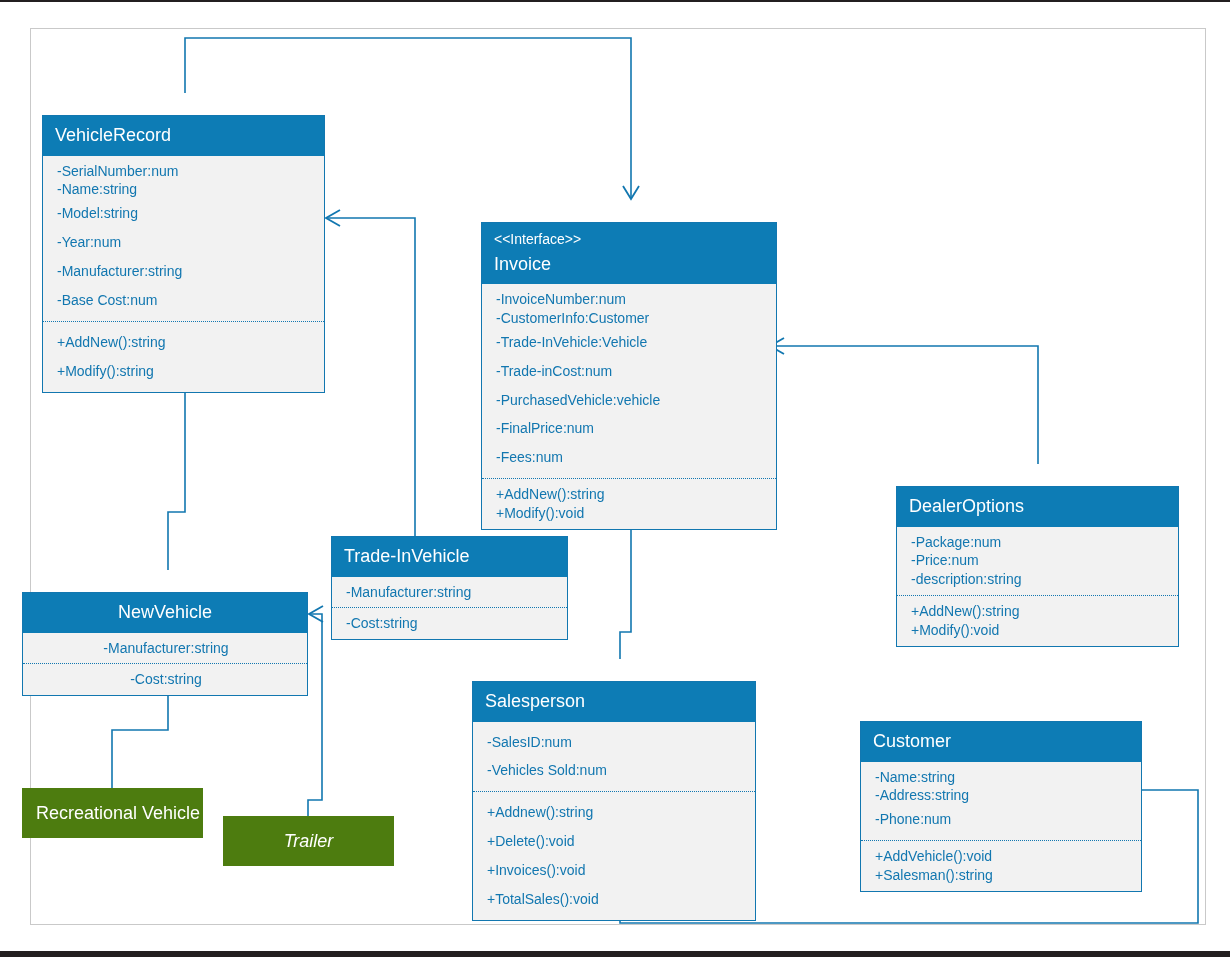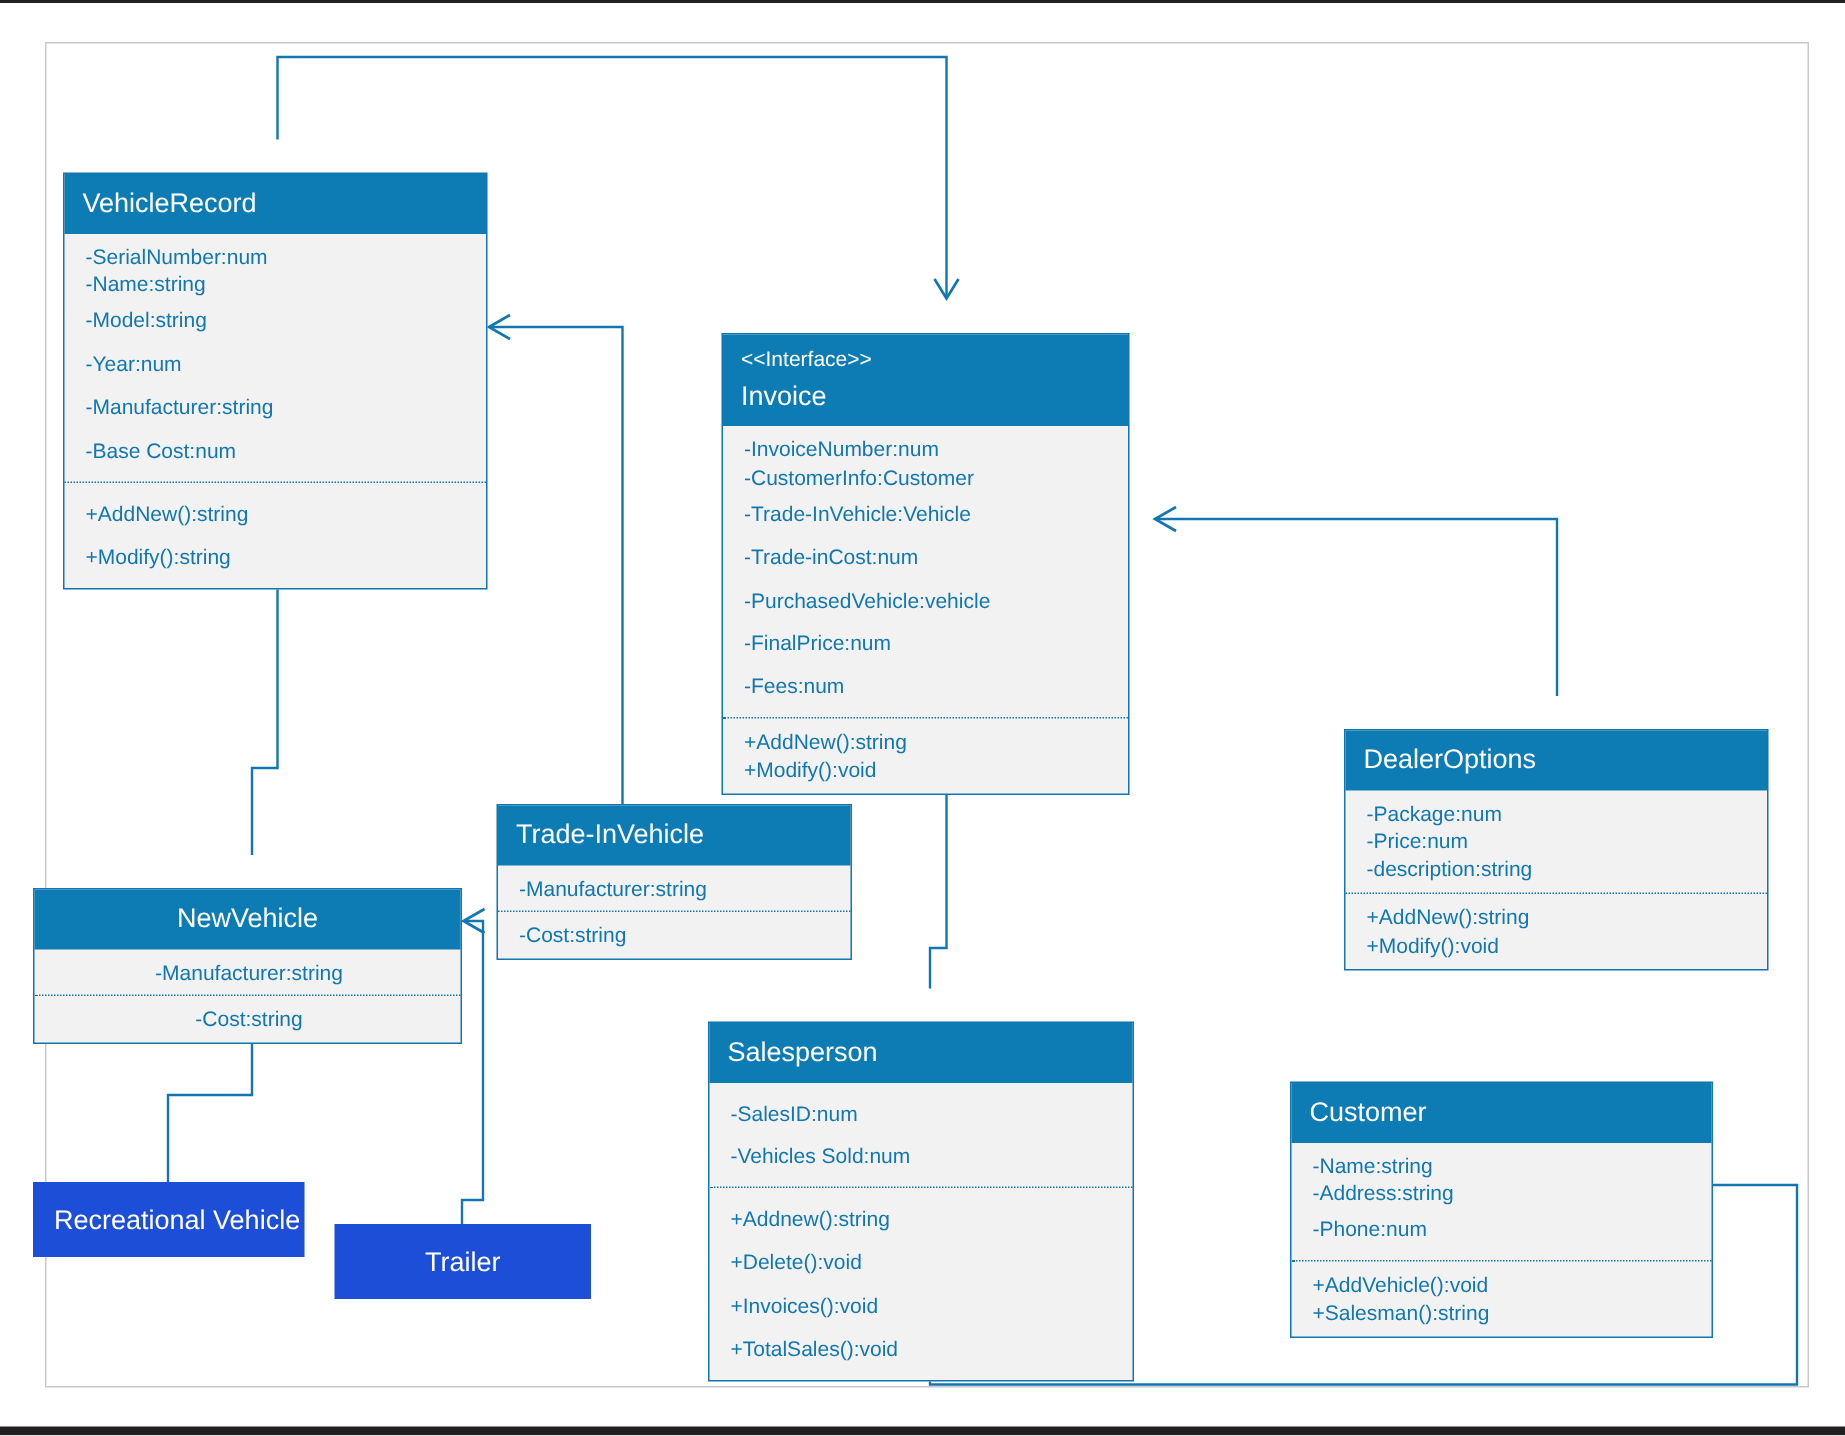--- a/index.html
+++ b/index.html
@@ -70,21 +70,21 @@
     padding: 2px 12px 2px 14px;
     white-space: nowrap;
     line-height: 1.35;
   }
   .uml-row.tight { padding-top: 0px; padding-bottom: 0px; }
   .uml-row.loose { padding-top: 5px; padding-bottom: 5px; }
 
   
   .uml-simple {
     position: absolute;
-    background: #1d4ed8;
+    background: #4d7c0f;
     color: #ffffff;
     display: flex;
     align-items: center;
     font-size: 18px;
   }
   .uml-simple .uml-simple-label { white-space: nowrap; }
 
   
   .conn-layer {
     position: absolute; left: 0; top: 0;
@@ -158,21 +158,21 @@
       <div class="uml-row loose">-Year:num</div>
       <div class="uml-row loose">-Manufacturer:string</div>
       <div class="uml-row loose">-Base Cost:num</div>
     </div>
     <div class="uml-compartment">
       <div class="uml-row loose">+AddNew():string</div>
       <div class="uml-row loose">+Modify():string</div>
     </div>
   </div>
 
-  <div class="uml-class" style="left:481px; top:200px; width:272px;">
+  <div class="uml-class" style="left:481px; top:200px; width:296px;">
     <div class="uml-header">
       <span class="uml-stereotype">&lt;&lt;Interface&gt;&gt;</span>
       <span class="uml-title">Invoice</span>
     </div>
     <div class="uml-compartment">
       <div class="uml-row tight">-InvoiceNumber:num</div>
       <div class="uml-row tight">-CustomerInfo:Customer</div>
       <div class="uml-row loose">-Trade-InVehicle:Vehicle</div>
       <div class="uml-row loose">-Trade-inCost:num</div>
       <div class="uml-row loose">-PurchasedVehicle:vehicle</div>
@@ -252,17 +252,17 @@
     <div class="uml-compartment">
       <div class="uml-row tight">+AddVehicle():void</div>
       <div class="uml-row tight">+Salesman():string</div>
     </div>
   </div>
 
   <div class="uml-simple" style="left:22px; top:788px; width:181px; height:50px; padding-left:14px;">
     <span class="uml-simple-label">Recreational Vehicle</span>
   </div>
 
-  <div class="uml-simple" style="left:223px; top:816px; width:171px; height:50px; justify-content:center;">
+  <div class="uml-simple" style="left:223px; top:816px; width:171px; height:50px; justify-content:center;font-style:italic;">
     <span class="uml-simple-label">Trailer</span>
   </div>
 
 </div>
 
 </body></html>

